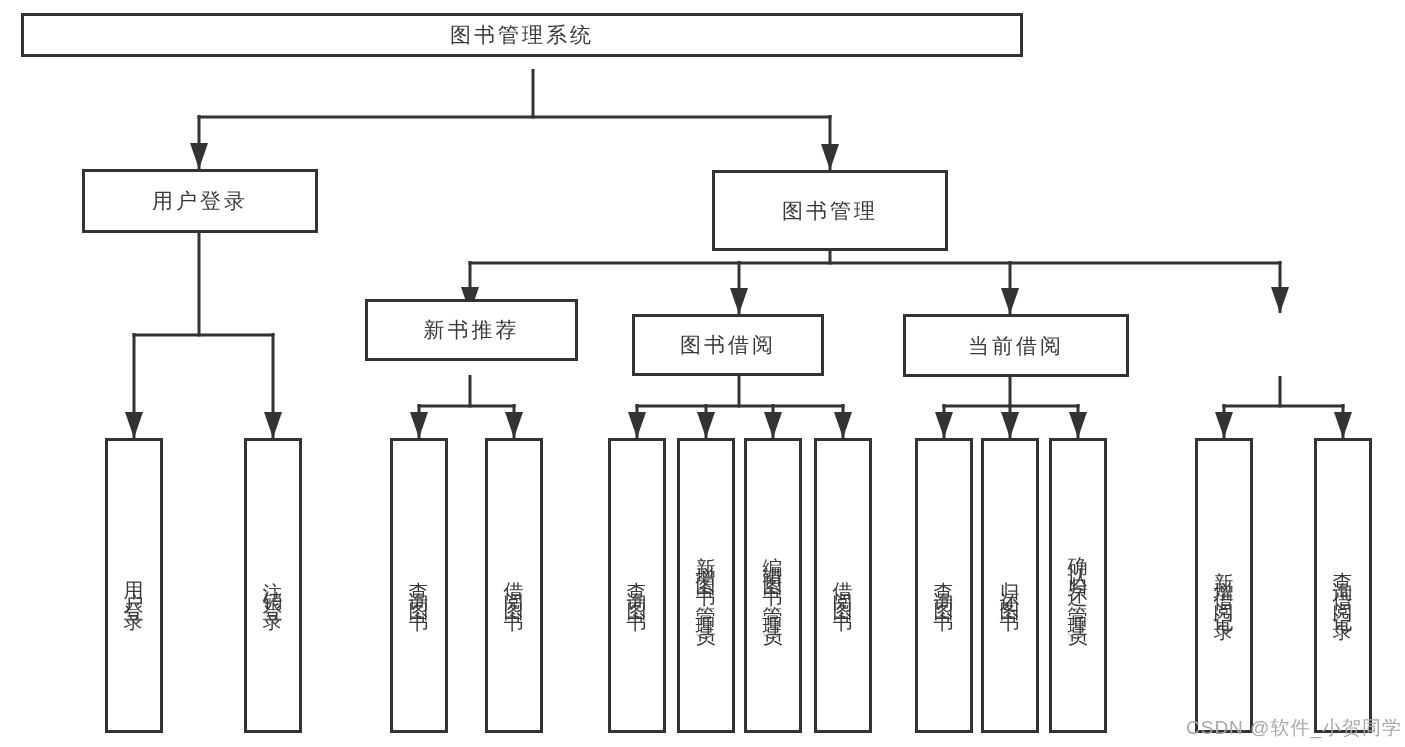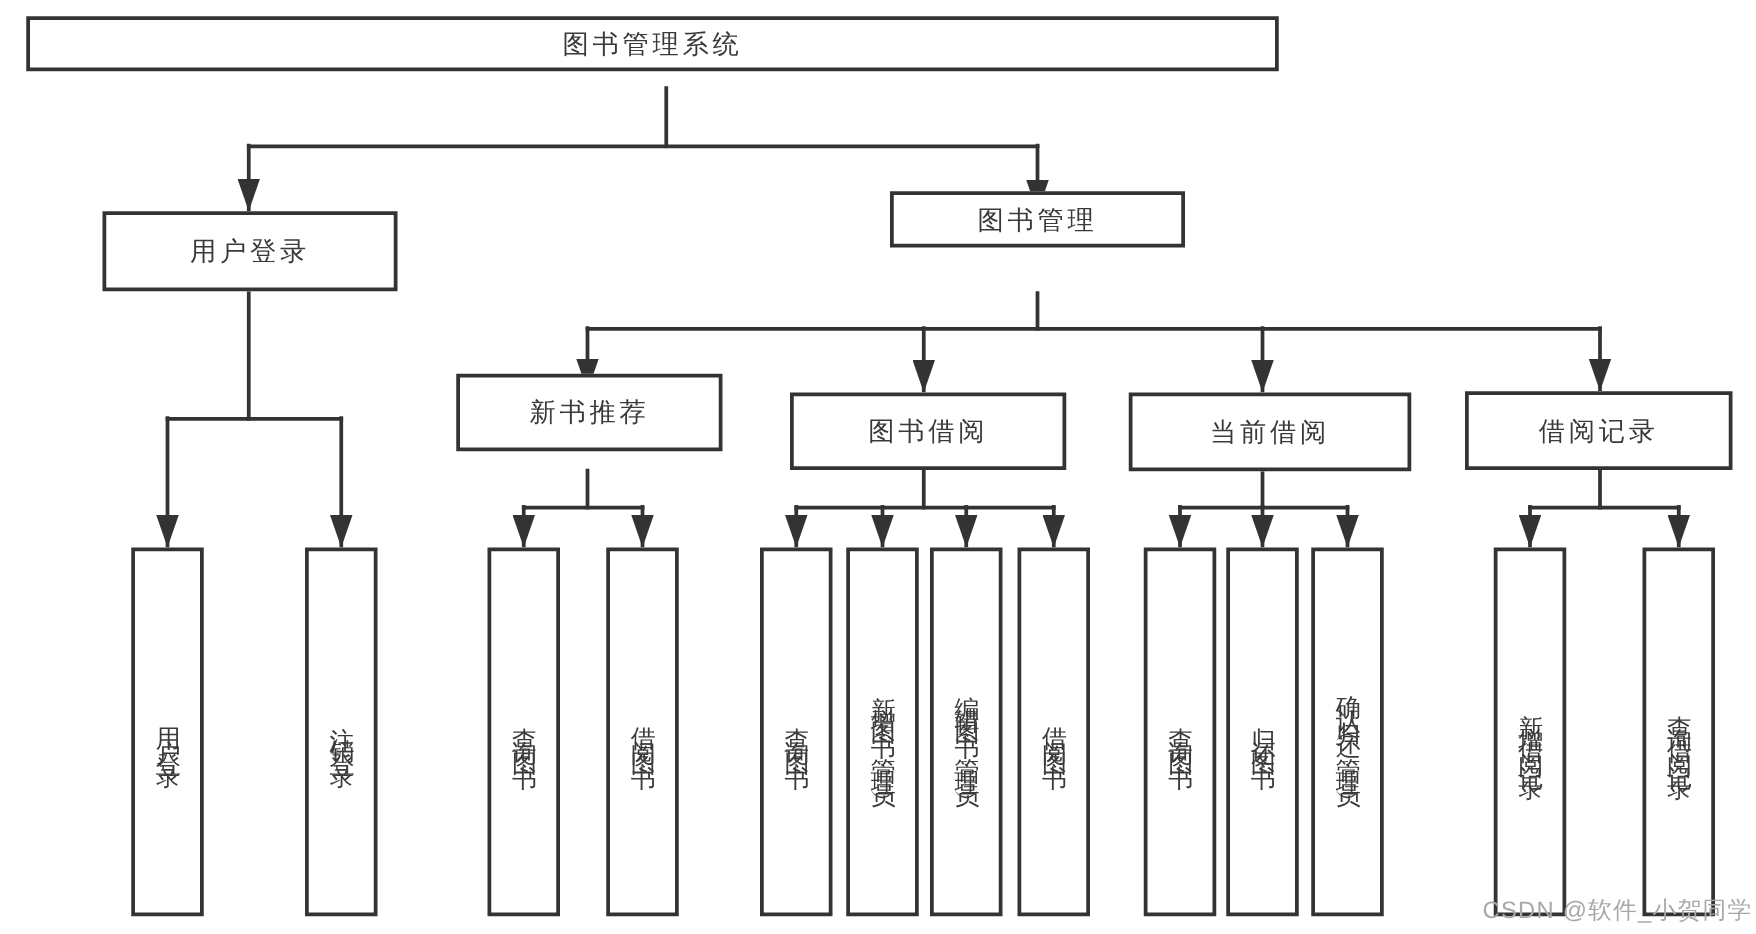--- a/index.html
+++ b/index.html
@@ -109,35 +109,32 @@
     <line x1="1343" y1="404" x2="1343" y2="438" marker-end="url(#arrow)"></line>
   </svg>
 
   <div class="hbox" style="left:21px;top:13px;width:1002px;height:44px;">
     <span>图书管理系统</span>
   </div>
 
   <div class="hbox" style="left:82px;top:169px;width:236px;height:64px;">
     <span>用户登录</span>
   </div>
-  <div class="hbox" style="left:712px;top:153px;width:236px;height:45px;text-align:right;">
+  <div class="hbox" style="left:712px;top:170px;width:236px;height:81px;text-align:right;">
     <span>图书管理</span>
   </div>
 
   <div class="hbox" style="left:365px;top:299px;width:213px;height:62px;">
     <span>新书推荐</span>
   </div>
-  <div class="hbox" style="left:632px;top:314px;width:221px;height:62px;">
+  <div class="hbox" style="left:632px;top:314px;width:192px;height:62px;">
     <span>图书借阅</span>
   </div>
   <div class="hbox" style="left:903px;top:314px;width:226px;height:63px;">
     <span>当前借阅</span>
-  </div>
-  <div class="hbox" style="left:1172px;top:313px;width:214px;height:63px;">
-    <span>借阅记录</span>
   </div>
 
   <div class="vbox" style="left:105px;">
     <span class="vtext">用户登录</span>
   </div>
   <div class="vbox" style="left:244px;">
     <span class="vtext">注销登录</span>
   </div>
 
   <div class="vbox" style="left:390px;">

